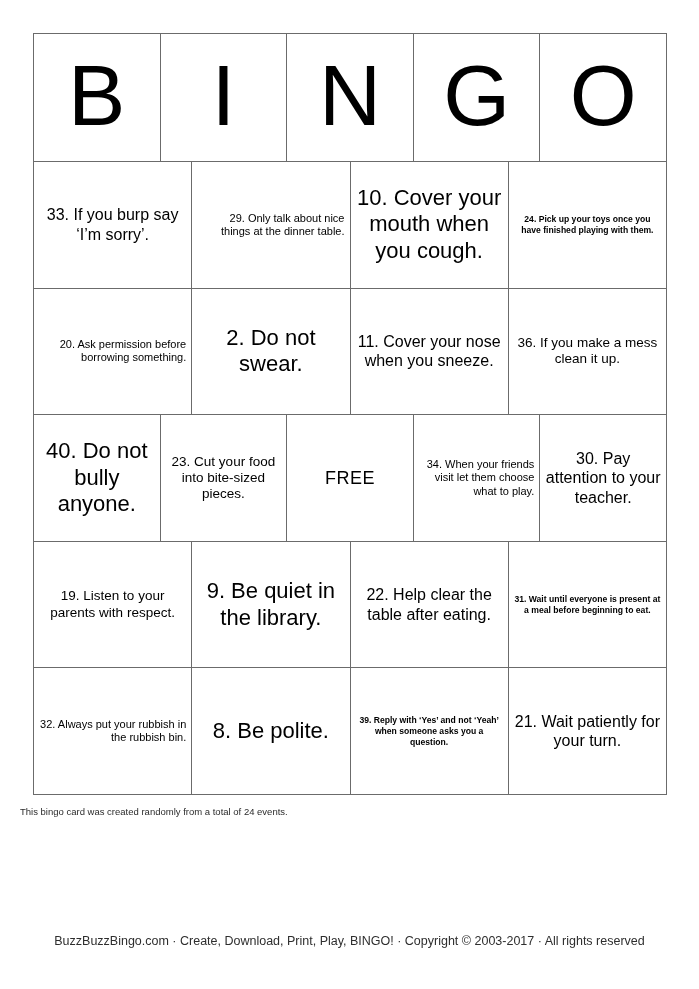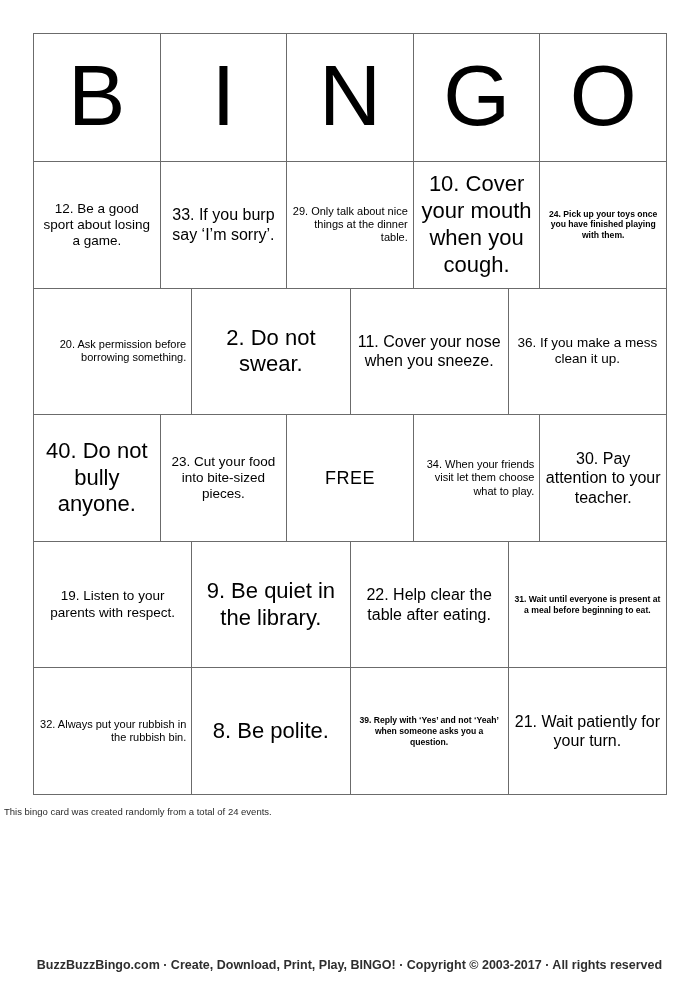--- a/index.html
+++ b/index.html
@@ -92,38 +92,37 @@
   .sz-xl .cell-text { font-size: 22px; line-height: 1.22; }
   .sz-lg .cell-text { font-size: 16px;   line-height: 1.22; }
   .sz-md .cell-text { font-size: 13.5px; line-height: 1.20; }
   .sz-sm .cell-text { font-size: 11px;   line-height: 1.20; text-align: right; }
   .sz-xs .cell-text { font-size: 8.6px;  line-height: 1.24; font-weight: bold; }
   .sz-free .cell-text { font-size: 18px; letter-spacing: 0.5px; }
 
   
   #card-note {
     position: absolute;
-    left: 4px;
+    left: 20px;
     top: 806px;
     font-size: 9.5px;
     color: #2b2b2b;
     white-space: nowrap;
   }
 
   
   #footer-bar {
     position: absolute;
     left: 0;
-    top: 958px;
+    top: 934px;
     width: 699px;
     text-align: center;
     font-size: 12.5px;
     color: #2e2e2e;
     white-space: nowrap;
-    font-weight: bold;
   }
 </style>
 </head>
 <body>
 
 <div id="bingo-card">
 
   <div class="header-row">
     <div class="header-cell">
       <span class="header-letter">B</span>
@@ -138,23 +137,20 @@
       <span class="header-letter">G</span>
     </div>
     <div class="header-cell">
       <span class="header-letter">O</span>
     </div>
   </div>
 
   <div class="grid-body">
 
     <div class="grid-row">
-      <div class="cell sz-md">
-          <span class="cell-text">12.  Be a good sport about losing a game.</span>
-        </div>
       <div class="cell sz-lg">
           <span class="cell-text">33.  If you burp  say ‘I’m sorry’.</span>
         </div>
       <div class="cell sz-sm">
           <span class="cell-text">29.  Only talk about nice things at the dinner table.</span>
         </div>
       <div class="cell sz-xl">
           <span class="cell-text">10.  Cover your mouth when you cough.</span>
         </div>
       <div class="cell sz-xs">

